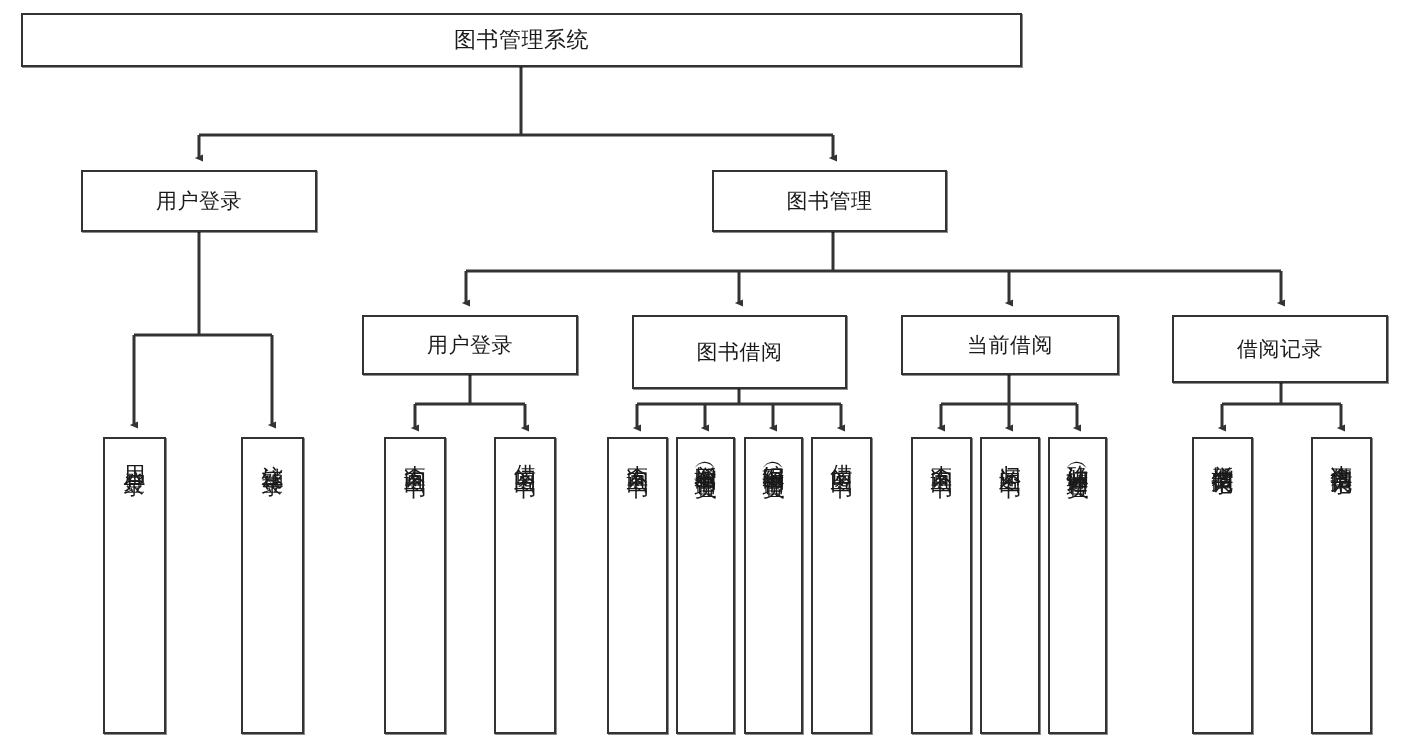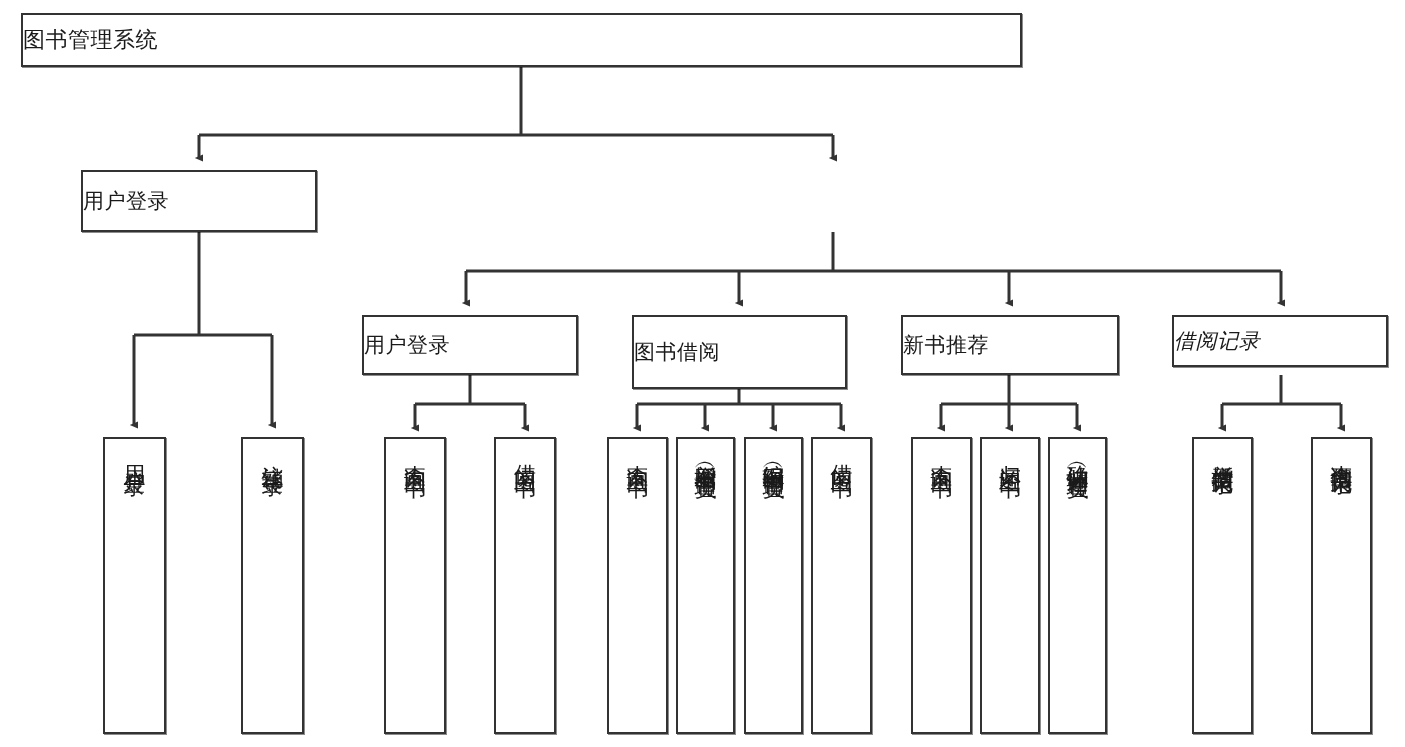--- a/index.html
+++ b/index.html
@@ -23,21 +23,21 @@
     pointer-events:none;
   }
   .node{
     position:absolute;
     box-sizing:border-box;
     background:#ffffff;
     border:2px solid #333333;
     box-shadow:1px 1px 0 rgba(0,0,0,0.45);
     display:flex;
     align-items:center;
-    justify-content:flex-start;
+    justify-content:center;
     color:#1a1a1a;
     z-index:2;
   }
   .node .label{
     display:block;
     text-align:center;
     letter-spacing:0.5px;
     line-height:1.25;
     white-space:nowrap;
   }
@@ -133,34 +133,37 @@
   </svg>
 
   <div class="node horiz root" style="left:21px; top:13px; width:1001px; height:54px;">
     <span class="label">图书管理系统</span>
   </div>
 
   <div class="node horiz" style="left:81px; top:170px; width:236px; height:62px;">
     <span class="label">用户登录</span>
   </div>
 
+  <div class="node horiz" style="left:712px; top:170px; width:235px; height:62px;">
+    <span class="label">图书管理</span>
+  </div>
 
   <div class="node horiz" style="left:362px; top:315px; width:216px; height:60px;">
     <span class="label">用户登录</span>
   </div>
 
   <div class="node horiz" style="left:632px; top:315px; width:215px; height:74px;">
     <span class="label">图书借阅</span>
   </div>
 
   <div class="node horiz" style="left:901px; top:315px; width:218px; height:60px;">
-    <span class="label">新书推荐</span>
-  </div>
-
-  <div class="node horiz" style="left:1172px; top:315px; width:216px; height:52px;font-style:italic;">
+    <span class="label">当前借阅</span>
+  </div>
+
+  <div class="node horiz" style="left:1172px; top:315px; width:216px; height:68px;">
     <span class="label">借阅记录</span>
   </div>
 
   <div class="node vert" style="left:103px; top:437px; width:63px; height:297px;">
     <span class="label">用户登录</span>
   </div>
 
   <div class="node vert" style="left:241px; top:437px; width:63px; height:297px;">
     <span class="label">注销登录</span>
   </div>

